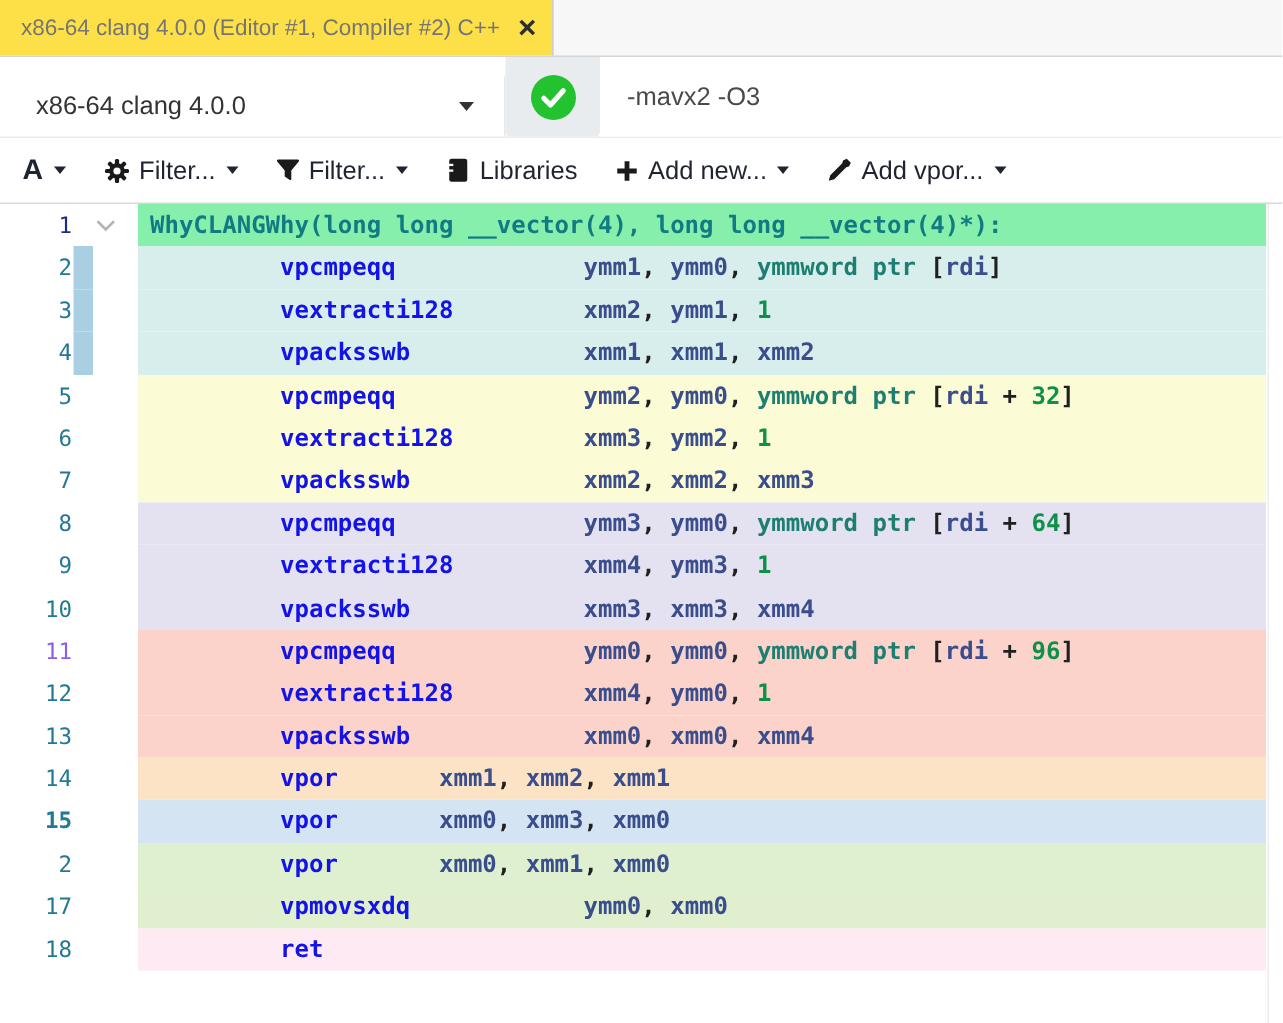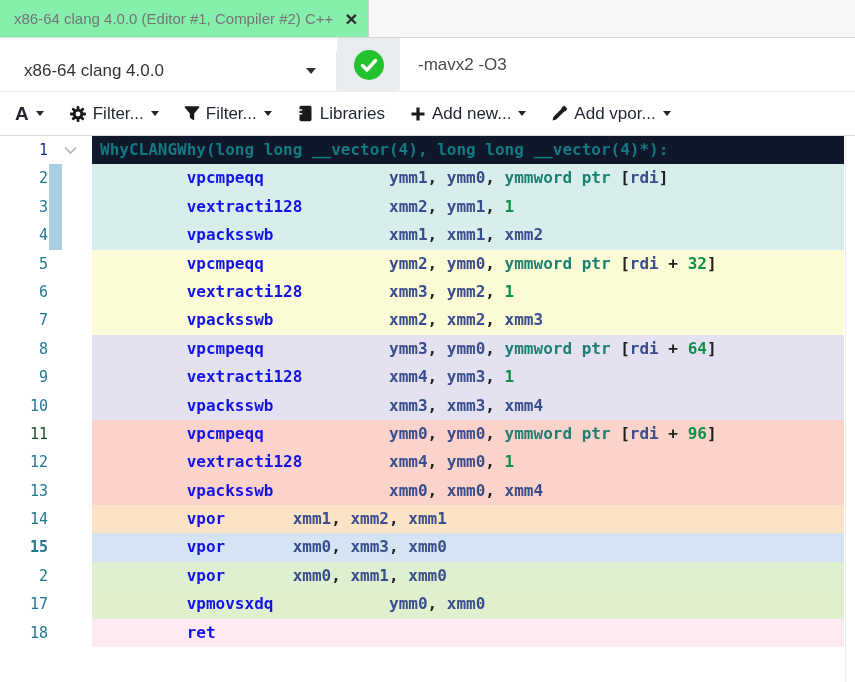--- a/index.html
+++ b/index.html
@@ -2,21 +2,21 @@
 <html><head>
 <meta charset="utf-8">
 <style>
   * { margin:0; padding:0; box-sizing:border-box; }
   html,body { width:855px; height:682px; overflow:hidden; background:#fff;
               font-family:"Liberation Sans", sans-serif; }
 
   
   .tabbar { height:38px; background:#f7f7f7; border-bottom:1px solid #d6d6d6;
             display:flex; align-items:stretch; }
-  .tab { display:flex; align-items:center; background:#86efac;
+  .tab { display:flex; align-items:center; background:#fde047;
          border-right:1px solid #cfcfcf; padding:0 10px 0 14px; }
   .tab-title { font-size:15px; color:#757575; white-space:nowrap; }
   .tab-close { font-size:21px; color:#2e2e2e; margin-left:12px; line-height:1;
                cursor:pointer; font-weight:bold; }
 
   
   .compiler-row { height:54px; display:flex; align-items:stretch;
                   border-bottom:1px solid #ececec; background:#fff; }
   .compiler-select { width:337px; display:flex; align-items:center;
                      justify-content:space-between; padding:0 20px 0 24px;
@@ -146,21 +146,21 @@
 
 <div class="code-area">
   <div>
       <div class="code-row">
         <div class="gutter">
           <span class="ln" style="color: rgb(27, 46, 135);">1</span>
           <svg class="fold" width="13" height="9" viewBox="0 0 13 9">
             <polyline points="1,1.5 6.5,7 12,1.5" fill="none" stroke="#b4b4b4" stroke-width="1.7"></polyline>
           </svg>
         </div>
-        <div class="code-cell" style="background: #0f172a;"><span style="color: rgb(17, 122, 131);">WhyCLANGWhy(long long __vector(4), long long __vector(4)*):</span></div>
+        <div class="code-cell" style="background: #86efac;"><span style="color: rgb(17, 122, 131);">WhyCLANGWhy(long long __vector(4), long long __vector(4)*):</span></div>
       </div>
       <div class="code-row">
         <div class="gutter">
           <span class="ln" style="color: rgb(35, 120, 147);">2</span>
           <div class="deco" style="background: rgb(171, 207, 226);"></div>
         </div>
         <div class="code-cell" style="background: rgb(216, 238, 236);"><span style="color: rgb(32, 32, 32);">         </span><span style="color: rgb(19, 19, 232);">vpcmpeqq</span><span style="color: rgb(32, 32, 32);">             </span><span style="color: rgb(58, 77, 140);">ymm1</span><span style="color: rgb(32, 32, 32);">, </span><span style="color: rgb(58, 77, 140);">ymm0</span><span style="color: rgb(32, 32, 32);">, </span><span style="color: rgb(29, 127, 114);">ymmword ptr</span><span style="color: rgb(32, 32, 32);"> [</span><span style="color: rgb(58, 77, 140);">rdi</span><span style="color: rgb(32, 32, 32);">]</span></div>
       </div>
       <div class="code-row">
         <div class="gutter">
@@ -207,21 +207,21 @@
         <div class="code-cell" style="background: rgb(228, 225, 240);"><span style="color: rgb(32, 32, 32);">         </span><span style="color: rgb(19, 19, 232);">vextracti128</span><span style="color: rgb(32, 32, 32);">         </span><span style="color: rgb(58, 77, 140);">xmm4</span><span style="color: rgb(32, 32, 32);">, </span><span style="color: rgb(58, 77, 140);">ymm3</span><span style="color: rgb(32, 32, 32);">, </span><span style="color: rgb(13, 144, 72);">1</span></div>
       </div>
       <div class="code-row">
         <div class="gutter">
           <span class="ln" style="color: rgb(35, 120, 147);">10</span>
         </div>
         <div class="code-cell" style="background: rgb(228, 225, 240);"><span style="color: rgb(32, 32, 32);">         </span><span style="color: rgb(19, 19, 232);">vpacksswb</span><span style="color: rgb(32, 32, 32);">            </span><span style="color: rgb(58, 77, 140);">xmm3</span><span style="color: rgb(32, 32, 32);">, </span><span style="color: rgb(58, 77, 140);">xmm3</span><span style="color: rgb(32, 32, 32);">, </span><span style="color: rgb(58, 77, 140);">xmm4</span></div>
       </div>
       <div class="code-row">
         <div class="gutter">
-          <span class="ln" style="color: #14532d;">11</span>
+          <span class="ln" style="color: #8b5cf6;">11</span>
         </div>
         <div class="code-cell" style="background: rgb(251, 211, 202);"><span style="color: rgb(32, 32, 32);">         </span><span style="color: rgb(19, 19, 232);">vpcmpeqq</span><span style="color: rgb(32, 32, 32);">             </span><span style="color: rgb(58, 77, 140);">ymm0</span><span style="color: rgb(32, 32, 32);">, </span><span style="color: rgb(58, 77, 140);">ymm0</span><span style="color: rgb(32, 32, 32);">, </span><span style="color: rgb(29, 127, 114);">ymmword ptr</span><span style="color: rgb(32, 32, 32);"> [</span><span style="color: rgb(58, 77, 140);">rdi</span><span style="color: rgb(32, 32, 32);"> + </span><span style="color: rgb(13, 144, 72);">96</span><span style="color: rgb(32, 32, 32);">]</span></div>
       </div>
       <div class="code-row">
         <div class="gutter">
           <span class="ln" style="color: rgb(35, 120, 147);">12</span>
         </div>
         <div class="code-cell" style="background: rgb(251, 211, 202);"><span style="color: rgb(32, 32, 32);">         </span><span style="color: rgb(19, 19, 232);">vextracti128</span><span style="color: rgb(32, 32, 32);">         </span><span style="color: rgb(58, 77, 140);">xmm4</span><span style="color: rgb(32, 32, 32);">, </span><span style="color: rgb(58, 77, 140);">ymm0</span><span style="color: rgb(32, 32, 32);">, </span><span style="color: rgb(13, 144, 72);">1</span></div>
       </div>
       <div class="code-row">

